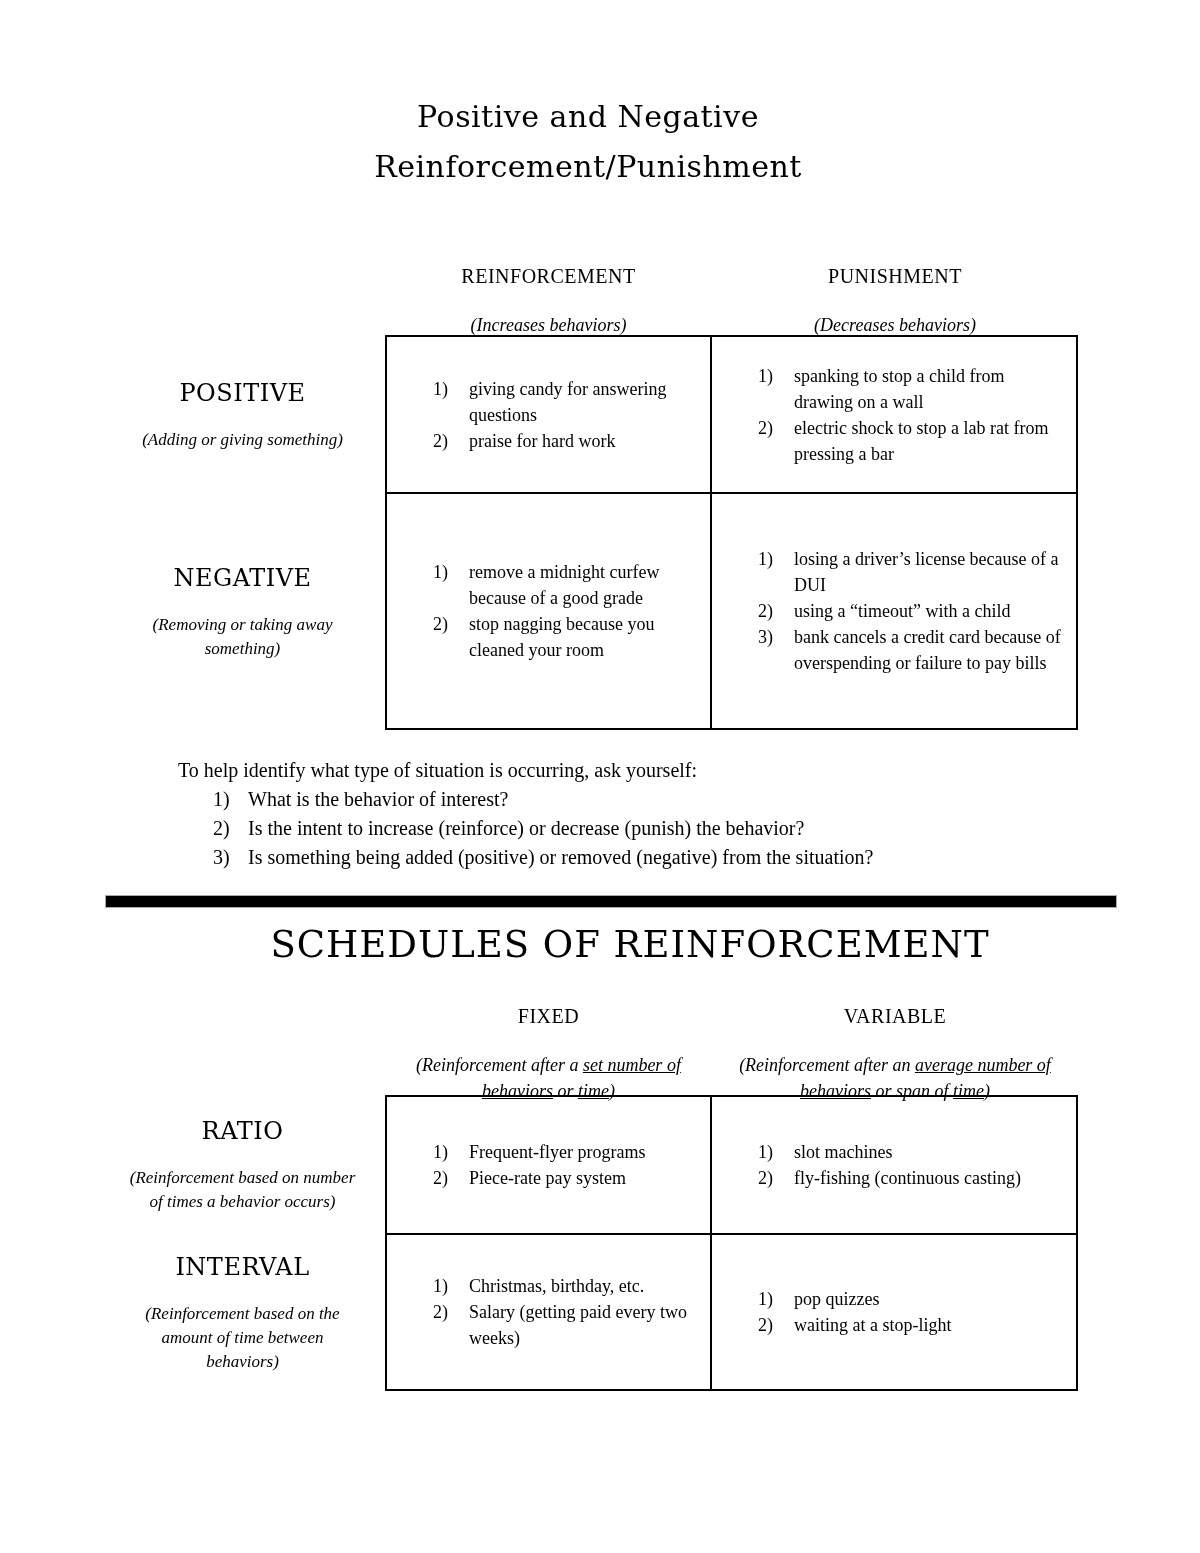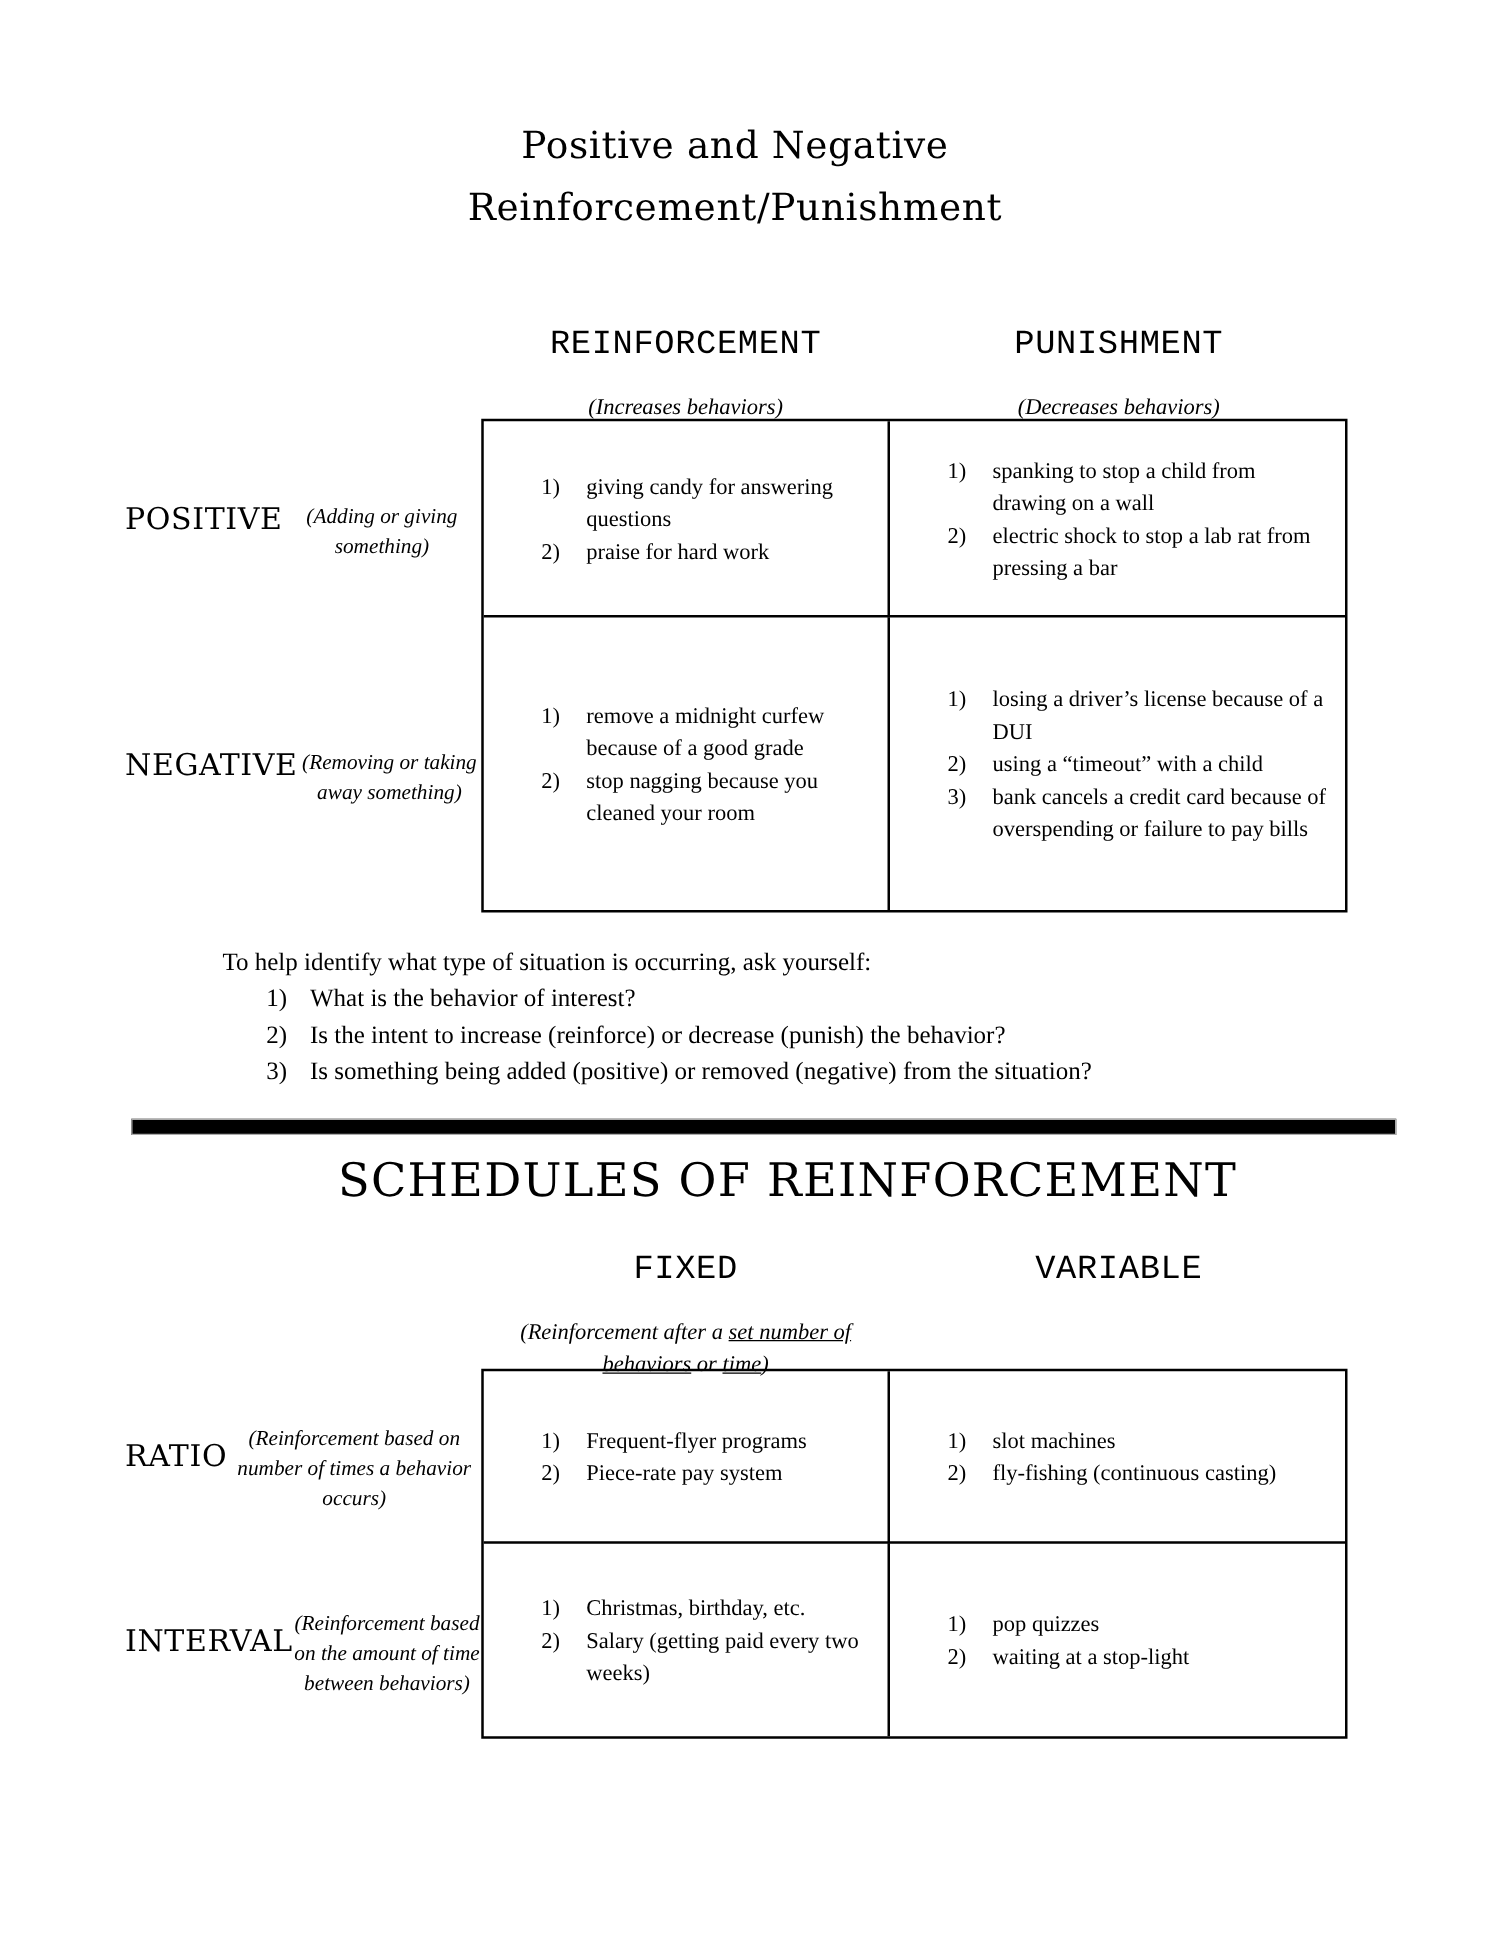--- a/index.html
+++ b/index.html
@@ -8,29 +8,29 @@
     font-family:"Liberation Serif",serif;color:#000;overflow:hidden;
   }
   
   .doc-title{
     position:absolute;top:92px;left:0;width:100%;text-align:center;
     font-family:"DejaVu Serif",serif;font-size:30px;line-height:50px;
     letter-spacing:.5px;
   }
   
   .colhead{position:absolute;text-align:center;}
-  .ch-title{font-family:Liberation Mono, monospace;font-size:27px;letter-spacing:.5px;line-height:32px;}
+  .ch-title{font-family:Liberation Serif, serif;font-size:20px;letter-spacing:.5px;line-height:32px;}
   .ch-sub{font-style:italic;font-size:18px;line-height:26px;margin-top:20px;}
   .ch-reinforcement{left:385px;width:327px;top:260px;}
   .ch-punishment  {left:712px;width:366px;top:260px;}
   .ch-fixed       {left:385px;width:327px;top:1000px;}
   .ch-variable    {left:712px;width:366px;top:1000px;}
   
   .rowhead{
-    position:absolute;left:100px;width:285px;display:flex;flex-direction:row;
+    position:absolute;left:100px;width:285px;display:flex;flex-direction:column;
     align-items:center;justify-content:center;text-align:center;
   }
   .rh-title{font-family:"DejaVu Serif",serif;font-size:24px;letter-spacing:.5px;line-height:30px;}
   .rh-sub{font-style:italic;font-size:17px;line-height:24px;margin-top:20px;max-width:232px;}
   .rh-positive{top:335px;height:159px;}
   .rh-negative{top:494px;height:236px;}
   .rh-ratio   {top:1095px;height:140px;}
   .rh-interval{top:1235px;height:156px;}
   
   .tbl{position:absolute;left:385px;width:693px;border:2px solid #000;display:grid;box-sizing:border-box;}
@@ -160,20 +160,21 @@
   <div class="divider"></div>
 
   <div class="sched-title">SCHEDULES OF REINFORCEMENT</div>
 
   <div class="colhead ch-fixed">
     <div class="ch-title">FIXED</div>
     <div class="ch-sub"><span>(Reinforcement after a </span><span style="text-decoration: underline;">set number of</span><span> </span><span style="text-decoration: underline;">behaviors</span><span> or </span><span style="text-decoration: underline;">time</span><span>)</span></div>
   </div>
   <div class="colhead ch-variable">
     <div class="ch-title">VARIABLE</div>
+    <div class="ch-sub"><span>(Reinforcement after an </span><span style="text-decoration: underline;">average number of</span><span> </span><span style="text-decoration: underline;">behaviors</span><span> or span of </span><span style="text-decoration: underline;">time</span><span>)</span></div>
   </div>
 
   <div class="rowhead rh-ratio">
     <div class="rh-title">RATIO</div>
     <div class="rh-sub">(Reinforcement based on number of times a behavior occurs)</div>
   </div>
   <div class="rowhead rh-interval">
     <div class="rh-title">INTERVAL</div>
     <div class="rh-sub">(Reinforcement based on the amount of time between behaviors)</div>
   </div>

